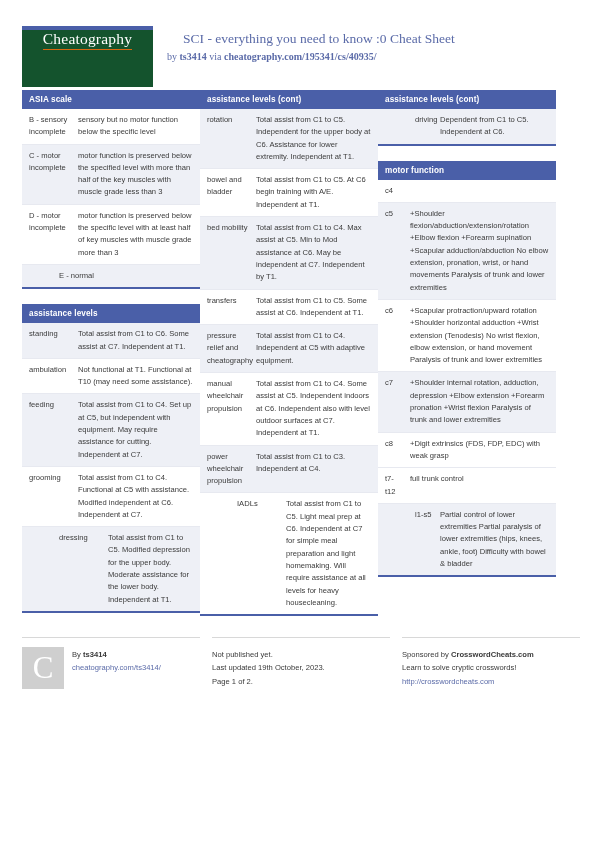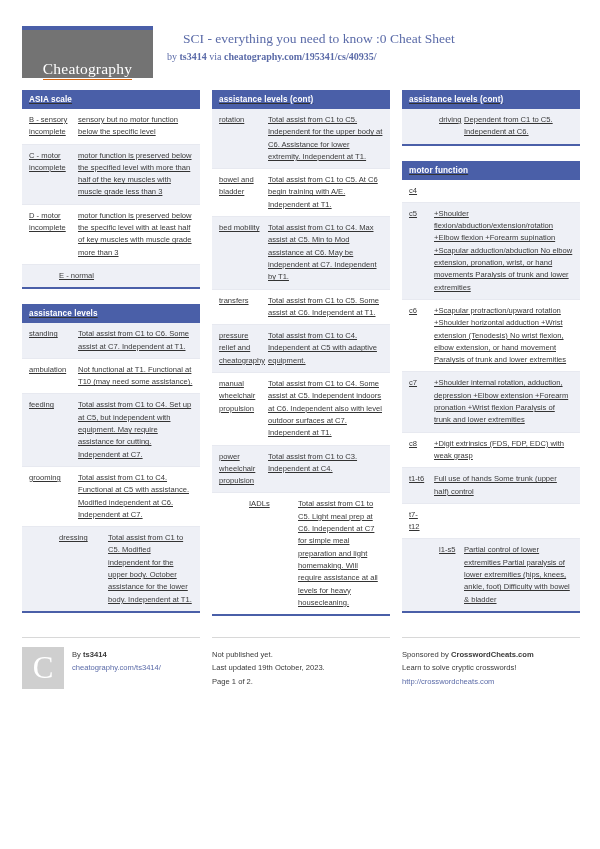--- a/index.html
+++ b/index.html
@@ -24,26 +24,26 @@
 
   
   .header {
     display: flex;
     align-items: flex-start;
     height: 52px;
     margin-bottom: 12px;
   }
   .logo-box {
     width: 131px;
-    height: 52px;
-    background: #737373;
+    height: 61px;
+    background: #14532d;
     border-top: 4px solid #4a5fa8;
     box-sizing: border-box;
     display: flex;
-    align-items: flex-end;
+    align-items: flex-start;
     justify-content: center;
     flex: none;
   }
   .logo-text {
     font-family: "Liberation Serif", serif;
     color: #ffffff;
     font-size: 15.5px;
     letter-spacing: 0.2px;
     position: relative;
     white-space: nowrap;
@@ -74,23 +74,21 @@
     font-size: 10px;
     color: #5b6ba8;
     line-height: 1.3;
   }
   .byline b { font-weight: bold; }
   .byline .lnk { color: #5b6ba8; }
 
   
   .columns {
     display: flex;
-    gap: 12px;
     align-items: flex-start;
-    text-decoration: underline;
   }
   .col {
     width: 178px;
     flex: none;
   }
 
   
   .block {
     margin-bottom: 15px;
     border-bottom: 2px solid #4a5fa8;
@@ -209,21 +207,21 @@
           <div class="row odd">
             <div class="cell-k">feeding</div>
             <div class="cell-v">Total assist from C1 to C4. Set up at C5, but independent with equipment. May require assistance for cutting. Independent at C7.</div>
           </div>
           <div class="row even">
             <div class="cell-k">grooming</div>
             <div class="cell-v">Total assist from C1 to C4. Functional at C5 with assistance. Modified independent at C6. Independent at C7.</div>
           </div>
           <div class="row odd">
             <div class="cell-k">dressing</div>
-            <div class="cell-v">Total assist from C1 to C5. Modified independent for the upper body. October assistance for the lower body. Independent at T1.</div>
+            <div class="cell-v">Total assist from C1 to C5. Modified depression for the upper body. Moderate assistance for the lower body. Independent at T1.</div>
           </div>
         </div>
       </div>
     <div class="col col2">
         <div class="block">
           <div class="block-title">assistance levels (cont)</div>
           <div class="row odd">
             <div class="cell-k">rotation</div>
             <div class="cell-v">Total assist from C1 to C5. Independent for the upper body at C6. Assistance for lower extremity. Independent at T1.</div>
           </div>
@@ -279,26 +277,23 @@
             <div class="cell-v">+Scapular protraction/upward rotation +Shoulder horizontal adduction +Wrist extension (Tenodesis) No wrist flexion, elbow extension, or hand movement Paralysis of trunk and lower extremities</div>
           </div>
           <div class="row odd">
             <div class="cell-k">c7</div>
             <div class="cell-v">+Shoulder internal rotation, adduction, depression +Elbow extension +Forearm pronation +Wrist flexion Paralysis of trunk and lower extremities</div>
           </div>
           <div class="row even">
             <div class="cell-k">c8</div>
             <div class="cell-v">+Digit extrinsics (FDS, FDP, EDC) with weak grasp</div>
           </div>
-          <div class="row odd">
-            <div class="cell-k">t1-t6</div>
-            <div class="cell-v">Full use of hands Some trunk (upper half) control</div>
-          </div>
           <div class="row even">
             <div class="cell-k">t7-t12</div>
+            <div class="cell-v">full trunk control</div>
           </div>
           <div class="row odd">
             <div class="cell-k">l1-s5</div>
             <div class="cell-v">Partial control of lower extremities Partial paralysis of lower extremities (hips, knees, ankle, foot) Difficulty with bowel &amp; bladder</div>
           </div>
         </div>
       </div>
   </div>
 
   <div class="footer">

